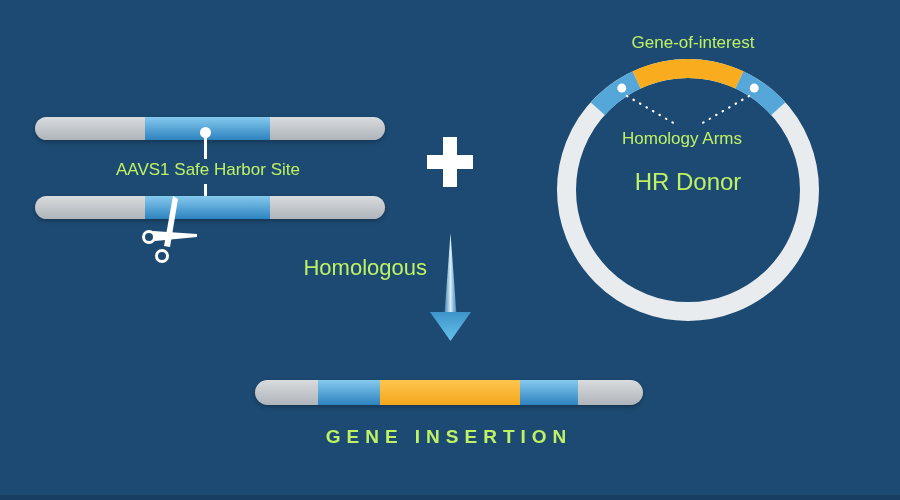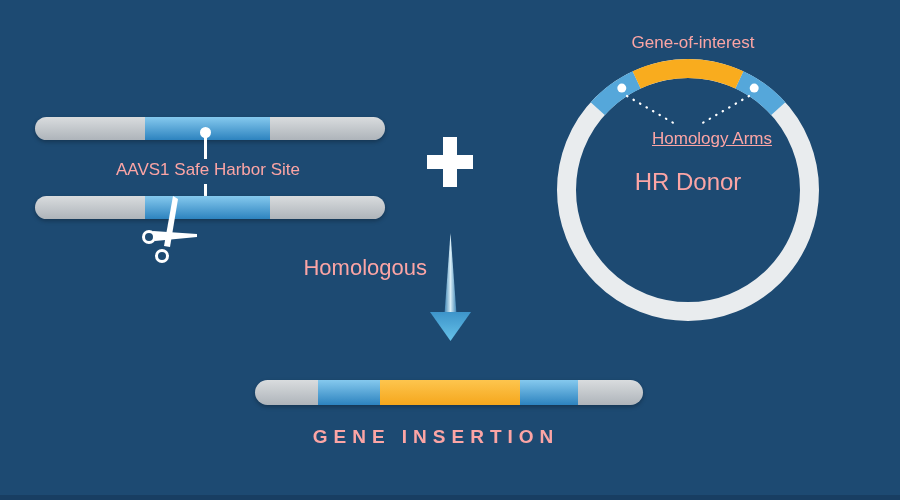--- a/index.html
+++ b/index.html
@@ -1,21 +1,21 @@
 <!DOCTYPE html>
 <html><head>
 <meta charset="utf-8">
 <style>
   html,body{margin:0;padding:0;background:#10304d;}
   .canvas{
     position:relative;width:900px;height:500px;overflow:hidden;
     background:#1d4a72;
     font-family:"Liberation Sans",sans-serif;color:#ffffff;
   }
-  .label{position:absolute;color:#fca5a5;}
+  .label{position:absolute;color:#bef264;}
   .center{text-align:center;}
   .right{text-align:right;}
 
   
   .dna-bar{
     position:absolute;left:35px;width:350px;height:23px;border-radius:12px;
     background:linear-gradient(#d9dcde,#aeb4ba);
     overflow:hidden;box-shadow:0 2px 4px rgba(0,0,0,.28);
   }
   .dna-bar .seg-blue{
@@ -33,38 +33,38 @@
   .site-label{left:58px;top:160px;width:300px;font-size:17px;}
 
   
   .plus{position:absolute;left:427px;top:137px;width:46px;height:50px;}
   .plus .h{position:absolute;left:0;top:18px;width:46px;height:14px;background:#fff;}
   .plus .v{position:absolute;left:16px;top:0;width:14px;height:50px;background:#fff;}
 
   
   .vector-svg{position:absolute;left:540px;top:45px;width:296px;height:296px;}
   .gene-label{left:593px;top:33px;width:200px;font-size:17px;}
-  .arms-label{left:612px;top:129px;width:200px;font-size:17px;text-decoration:underline;}
+  .arms-label{left:582px;top:129px;width:200px;font-size:17px;}
   .vector-name{left:588px;top:170px;width:200px;font-size:24px;font-weight:400;line-height:24px;}
 
   
   .process-label{left:230px;top:258px;width:197px;font-size:22px;line-height:20px;}
   .arrow-svg{position:absolute;left:425px;top:230px;width:51px;height:115px;}
 
   
   .result-bar{
     position:absolute;left:255px;top:380px;width:388px;height:25px;border-radius:13px;
     background:linear-gradient(#d9dcde,#aeb4ba);overflow:hidden;
     box-shadow:0 2px 4px rgba(0,0,0,.28);
   }
   .result-bar .seg{position:absolute;top:0;height:25px;}
   .result-bar .b1{left:63px;width:62px;background:linear-gradient(#85c9ee,#2d83bf);}
   .result-bar .y{left:125px;width:140px;background:linear-gradient(#fdc54e,#f5a71d);}
   .result-bar .b2{left:265px;width:58px;background:linear-gradient(#85c9ee,#2d83bf);}
-  .result-label{left:236px;top:426px;width:400px;font-size:19px;font-weight:600;letter-spacing:6px;}
+  .result-label{left:249px;top:426px;width:400px;font-size:19px;font-weight:600;letter-spacing:6px;}
 
   .footer-strip{position:absolute;left:0;bottom:0;width:900px;height:5px;background:#183e62;}
 
   .scissors-svg{position:absolute;left:135px;top:190px;width:75px;height:80px;}
 </style>
 </head>
 <body>
 
 <div class="canvas">
 

